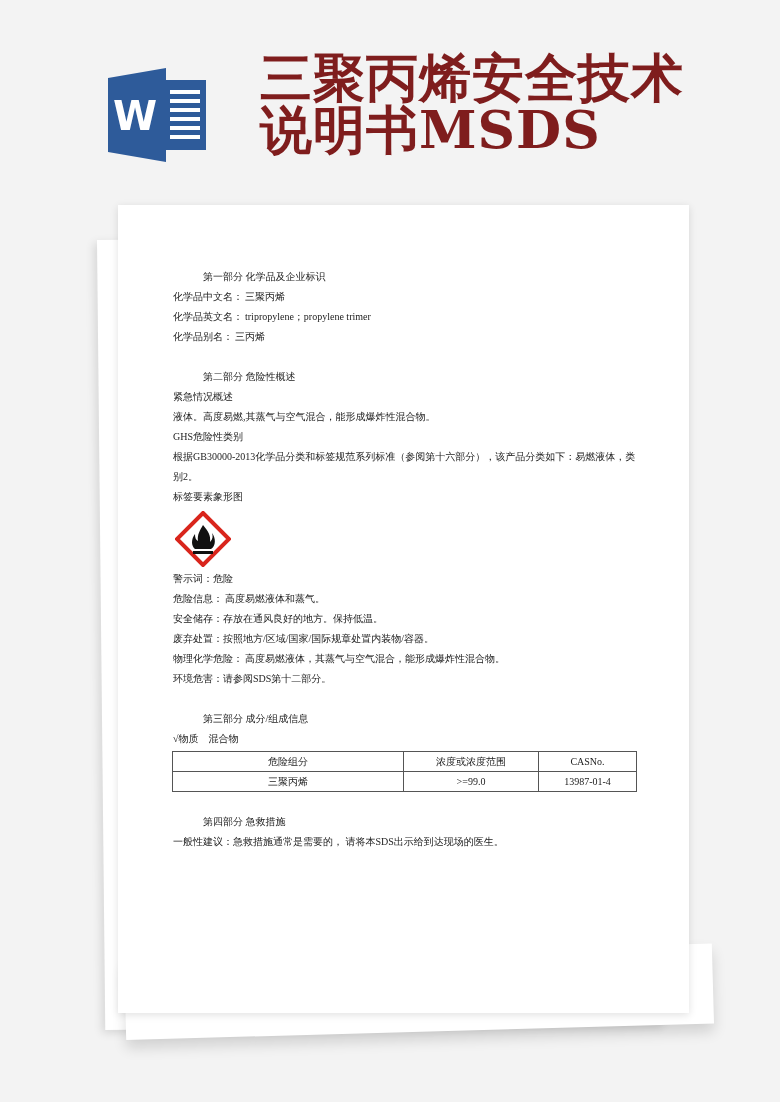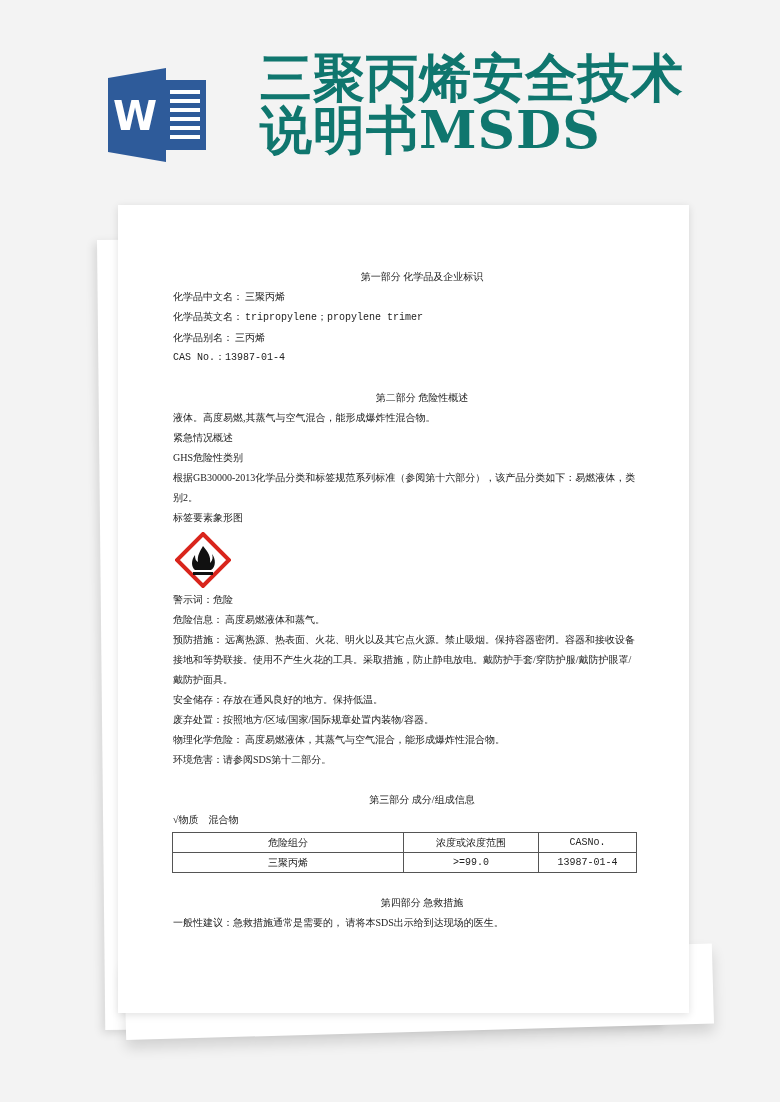--- a/index.html
+++ b/index.html
@@ -5,21 +5,21 @@
   html, body { margin: 0; padding: 0; }
   body {
     width: 780px; height: 1102px; overflow: hidden; position: relative;
     background: #f3f3f3;
     font-family: "DejaVu Serif", "Liberation Serif", serif;
   }
   .header { position: absolute; left: 0; top: 0; width: 780px; height: 190px; }
   .word-icon { position: absolute; left: 108px; top: 68px; width: 100px; height: 94px; }
   .title {
     position: absolute; left: 260px; top: 52px; margin: 0;
-    color: #0f766e; font-weight: bold;
+    color: #7f1d1d; font-weight: bold;
     font-family: "DejaVu Serif", "Liberation Serif", serif;
     font-size: 52px; line-height: 52px; letter-spacing: 1px;
   }
   .title span { display: block; white-space: nowrap; }
 
   .paper { position: absolute; background: #ffffff; }
   .paper-back-left {
     left: 97px; top: 240px; width: 560px; height: 790px;
     transform: rotate(-0.6deg); transform-origin: 0 0;
     box-shadow: -3px 3px 10px rgba(0,0,0,0.12);
@@ -31,22 +31,22 @@
   }
   .paper-main {
     left: 118px; top: 205px; width: 571px; height: 808px;
     box-shadow: 0 2px 8px rgba(0,0,0,0.12);
   }
   .page-content {
     position: absolute; left: 55px; top: 62px; width: 468px;
     font-family: "Liberation Serif", "DejaVu Serif", serif;
     font-size: 10px; color: #222; line-height: 20px;
   }
-  .latin { font-family: Liberation Mono, monospace; }
-  .sec-title { text-align: center; margin: 0; font-size: 10px; line-height: 20px; padding-left: 30px; }
+  .latin { font-family: Liberation Serif, serif; }
+  .sec-title { margin: 0; font-size: 10px; line-height: 20px; padding-left: 30px; }
   .p { margin: 0; }
   .gap-top { margin-top: 20px; }
   .lbl { margin-right: 2px; }
   .pictogram { width: 56px; height: 56px; margin: 4px 0 2px 2px; display: block; }
   .mixture-line { margin: 0; }
   table.comp {
     border-collapse: collapse; width: 465px; margin: 2px 0 0 -1px;
     font-size: 10px;
   }
   table.comp td, table.comp th {
@@ -86,41 +86,35 @@
     <p class="sec-title">第一部分 化学品及企业标识</p>
     <p class="p">
       <span class="lbl">化学品中文名：</span><span>三聚丙烯</span>
     </p>
     <p class="p">
       <span class="lbl">化学品英文名：</span><span class="latin">tripropylene；propylene trimer</span>
     </p>
     <p class="p">
       <span class="lbl">化学品别名：</span><span>三丙烯</span>
     </p>
-    <p class="p latin">
-      <span>CAS No.：</span><span>13987-01-4</span>
-    </p>
 
     <p class="sec-title gap-top">第二部分 危险性概述</p>
+    <p class="p">紧急情况概述</p>
     <p class="p">液体。高度易燃,其蒸气与空气混合，能形成爆炸性混合物。</p>
-    <p class="p">紧急情况概述</p>
     <p class="p">GHS危险性类别</p>
     <p class="p">根据GB30000-2013化学品分类和标签规范系列标准（参阅第十六部分），该产品分类如下：易燃液体，类别2。</p>
     <p class="p">标签要素象形图</p>
     <svg class="pictogram" viewBox="0 0 56 56">
       <polygon points="28,2 54,28 28,54 2,28" fill="#ffffff" stroke="#d9251c" stroke-width="4"></polygon>
       <path d="M28 14 C33 20 36 24 35 31 C38 28 38 25 37 22 C41 27 41 35 36 38 L20 38 C16 35 16 28 20 23 C20 27 21 29 23 30 C22 24 25 19 28 14 Z" fill="#111"></path>
       <rect x="18" y="40" width="20" height="3" fill="#111"></rect>
     </svg>
     <p class="p">警示词：危险</p>
     <p class="p">
       <span class="lbl">危险信息：</span><span>高度易燃液体和蒸气。</span>
-    </p>
-    <p class="p">
-      <span class="lbl">预防措施：</span><span>远离热源、热表面、火花、明火以及其它点火源。禁止吸烟。保持容器密闭。容器和接收设备接地和等势联接。使用不产生火花的工具。采取措施，防止静电放电。戴防护手套/穿防护服/戴防护眼罩/戴防护面具。</span>
     </p>
     <p class="p">安全储存：存放在通风良好的地方。保持低温。</p>
     <p class="p">废弃处置：按照地方/区域/国家/国际规章处置内装物/容器。</p>
     <p class="p">
       <span class="lbl">物理化学危险：</span><span>高度易燃液体，其蒸气与空气混合，能形成爆炸性混合物。</span>
     </p>
     <p class="p">环境危害：请参阅SDS第十二部分。</p>
 
     <p class="sec-title gap-top">第三部分 成分/组成信息</p>
     <p class="mixture-line">√物质　混合物</p>

